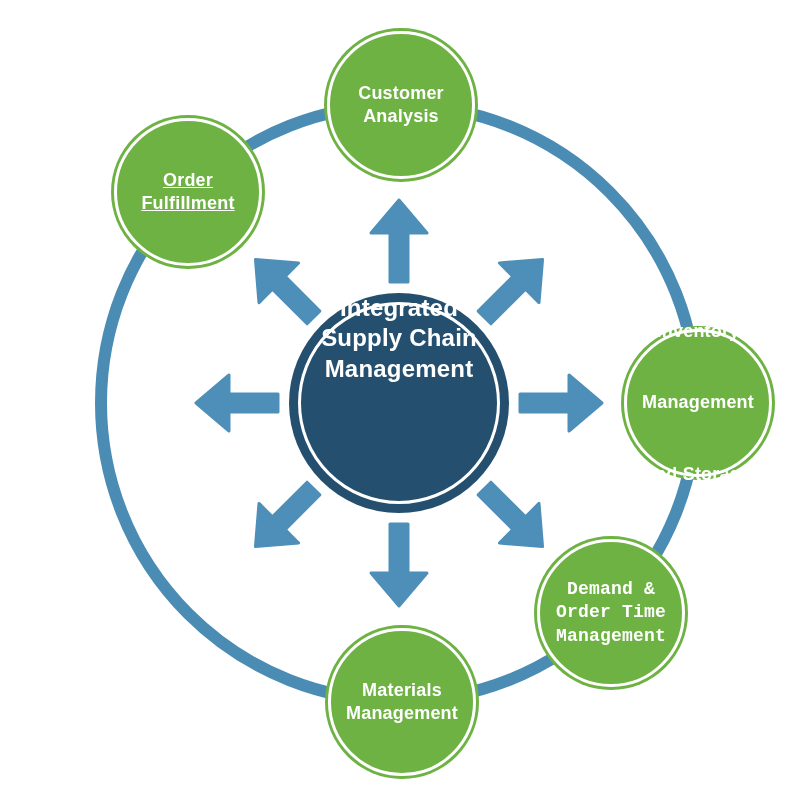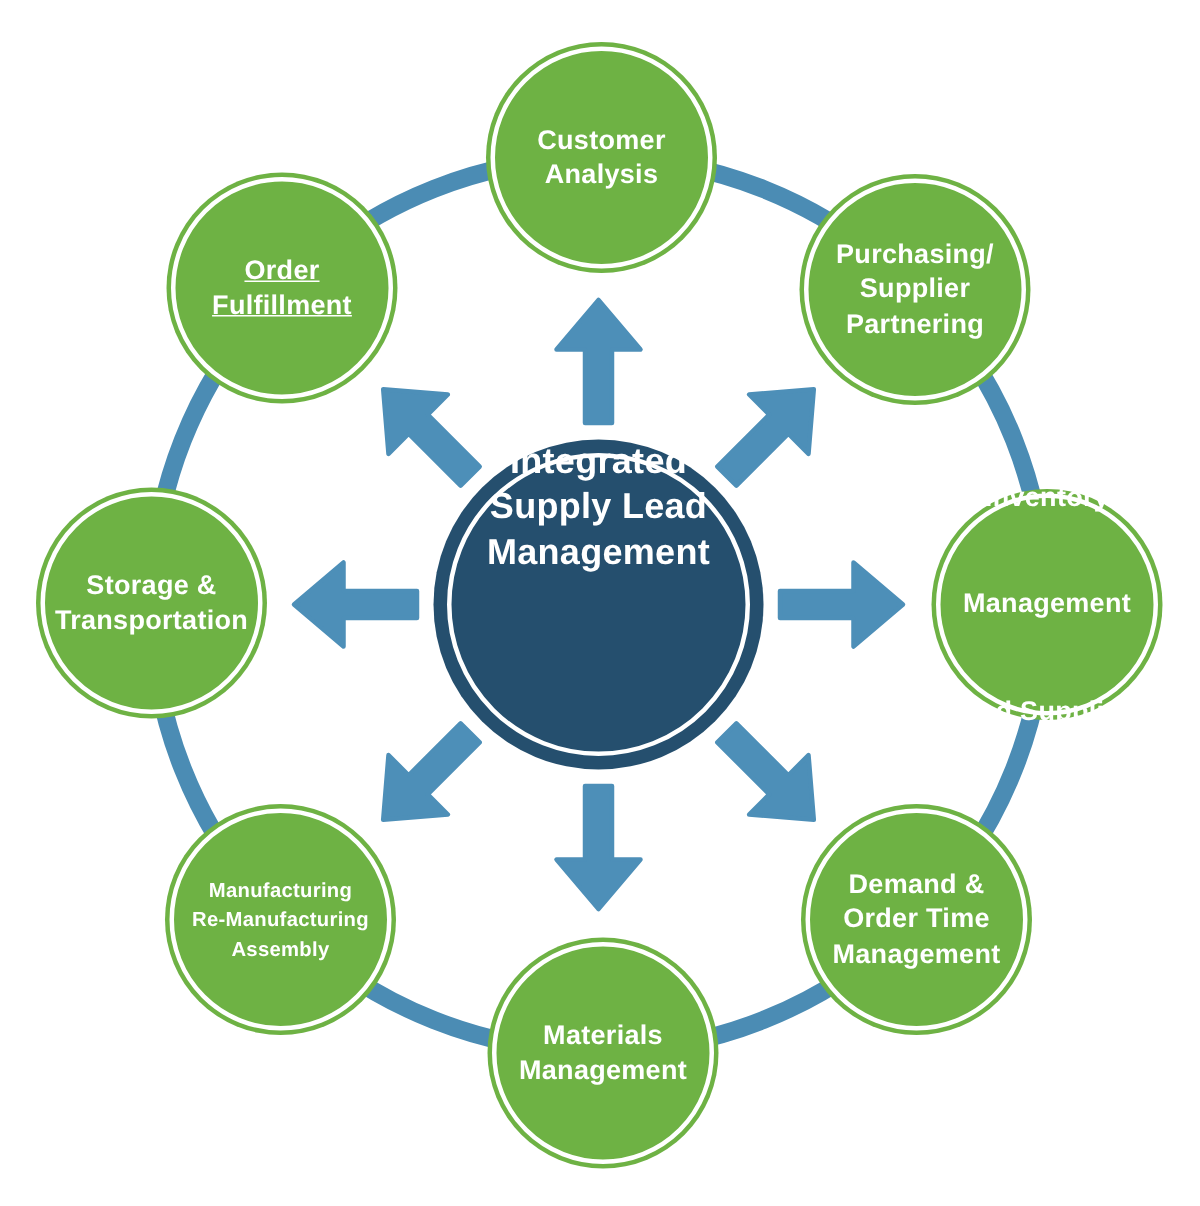--- a/index.html
+++ b/index.html
@@ -37,21 +37,21 @@
     font-size: 18px;
     line-height: 1.3;
     letter-spacing: 0.2px;
   }
   .node .line { display: block; }
   .node.small-text { font-size: 13.5px; line-height: 1.45; }
   
   .node-customer        { left: 401px; top: 105px; }
   .node-purchasing      { left: 610px; top: 193px; }
   .node-inventory       { left: 698px; top: 403px; gap: 48px; }
-  .node-demand          { left: 611px; top: 613px; }
+  .node-demand          { left: 611px; top: 613px; font-family: Liberation Mono, monospace; }
   .node-materials       { left: 402px; top: 702px; }
   .node-manufacturing   { left: 187px; top: 613px; }
   .node-storage         { left: 101px; top: 402px; }
   .node-order           { left: 188px; top: 192px; text-decoration: underline; }
   
   .center-circle {
     position: absolute;
     left: 399px; top: 403px;
     width: 220px; height: 220px;
     transform: translate(-50%, -50%);
@@ -100,62 +100,48 @@
       <use href="#block-arrow" transform="rotate(180)"></use>
       <use href="#block-arrow" transform="rotate(225)"></use>
       <use href="#block-arrow" transform="rotate(270)"></use>
       <use href="#block-arrow" transform="rotate(315)"></use>
     </g>
   </svg>
 
   <div class="center-circle">
     <div class="center-text">
       <span class="line">Integrated</span>
-      <span class="line">Supply Lead</span>
+      <span class="line">Supply Chain</span>
       <span class="line">Management</span>
     </div>
   </div>
 
   <div class="node node-customer">
     <span class="line">Customer</span>
     <span class="line">Analysis</span>
   </div>
 
-  <div class="node node-purchasing">
-    <span class="line">Purchasing/</span>
-    <span class="line">Supplier</span>
-    <span class="line">Partnering</span>
-  </div>
 
   <div class="node node-inventory">
     <span class="line">Inventory</span>
     <span class="line">Management</span>
-    <span class="line">and Supplier</span>
+    <span class="line">and Storage</span>
   </div>
 
   <div class="node node-demand">
     <span class="line">Demand &amp;</span>
     <span class="line">Order Time</span>
     <span class="line">Management</span>
   </div>
 
   <div class="node node-materials">
     <span class="line">Materials</span>
     <span class="line">Management</span>
   </div>
 
-  <div class="node node-manufacturing small-text">
-    <span class="line">Manufacturing</span>
-    <span class="line">Re-Manufacturing</span>
-    <span class="line">Assembly</span>
-  </div>
 
-  <div class="node node-storage">
-    <span class="line">Storage &amp;</span>
-    <span class="line">Transportation</span>
-  </div>
 
   <div class="node node-order">
     <span class="line">Order</span>
     <span class="line">Fulfillment</span>
   </div>
 
 </div>
 
 </body></html>

